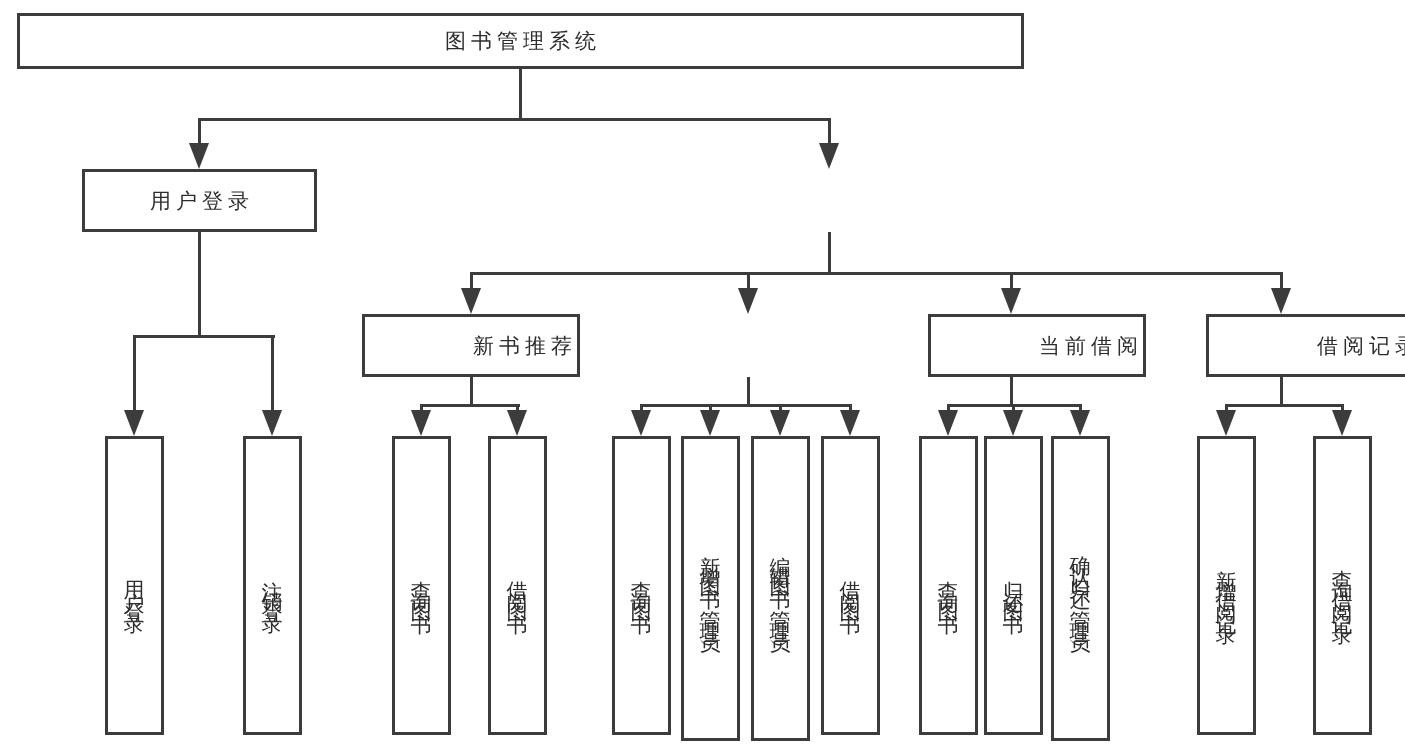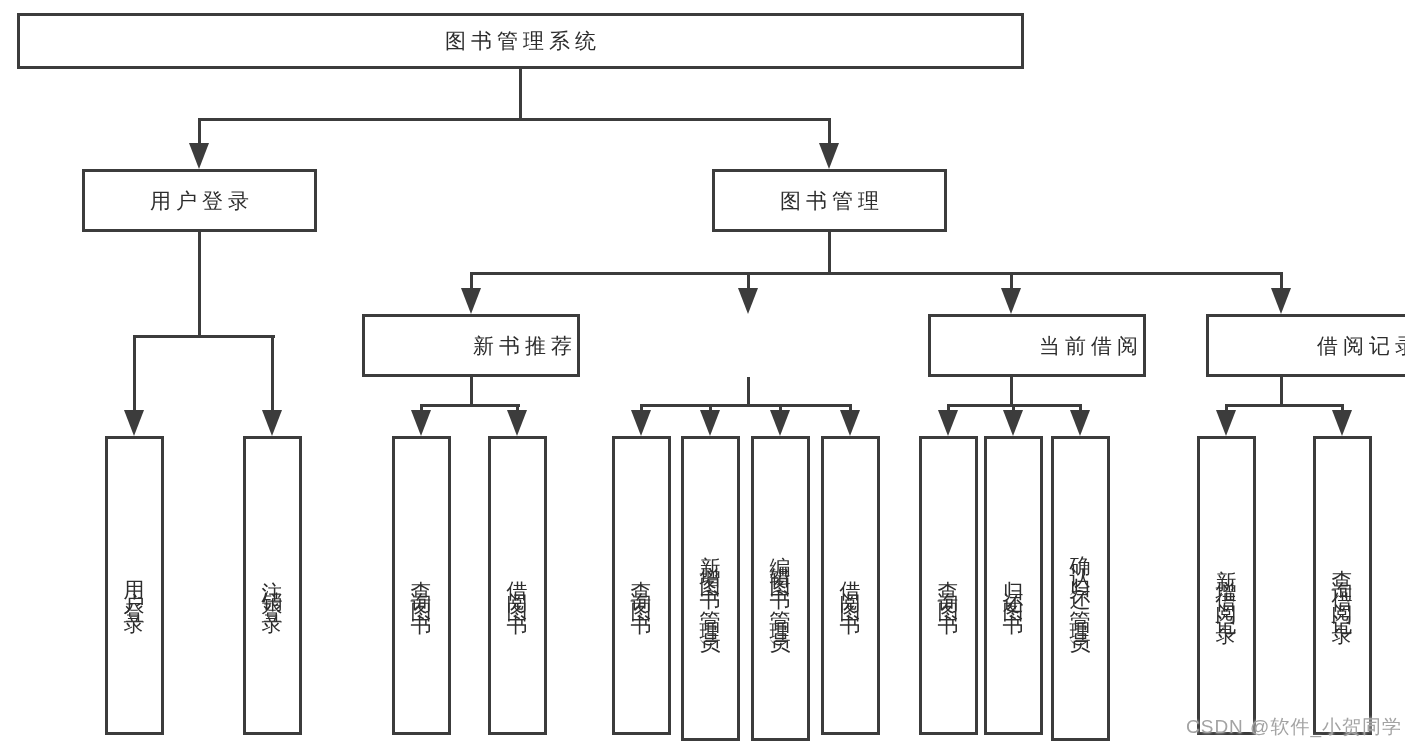--- a/index.html
+++ b/index.html
@@ -68,23 +68,20 @@
 
   <div class="vline" style="left:519px; top:69px;  height:52px;"></div>
   <div class="hline" style="left:198px; top:118px; width:633px;"></div>
   <div class="vline" style="left:198px; top:118px; height:30px;"></div>
   <div class="vline" style="left:828px; top:118px; height:30px;"></div>
   <div class="arrow" style="left:189px; top:143px;"></div>
   <div class="arrow" style="left:819px; top:143px;"></div>
 
   <div class="box lv2-a">
     <span class="h-label">用户登录</span>
-  </div>
-  <div class="box lv2-b">
-    <span class="h-label">图书管理</span>
   </div>
 
   <div class="vline" style="left:198px; top:232px; height:106px;"></div>
   <div class="hline" style="left:133px; top:335px; width:142px;"></div>
   <div class="vline" style="left:133px; top:335px; height:80px;"></div>
   <div class="vline" style="left:271px; top:335px; height:80px;"></div>
   <div class="arrow" style="left:124px; top:410px;"></div>
   <div class="arrow" style="left:262px; top:410px;"></div>
 
   <div class="vline" style="left:828px;  top:232px; height:43px;"></div>
@@ -175,15 +172,14 @@
   <div class="box leaf tall" style="left:1051px;">
     <span class="v-text">确认归还（管理员）</span>
   </div>
   <div class="box leaf" style="left:1197px;">
     <span class="v-text">新增借阅记录</span>
   </div>
   <div class="box leaf" style="left:1313px;">
     <span class="v-text">查询借阅记录</span>
   </div>
 
-  <div class="watermark">CSDN @软件_小贺同学</div>
 
 </div>
 
 </body></html>

